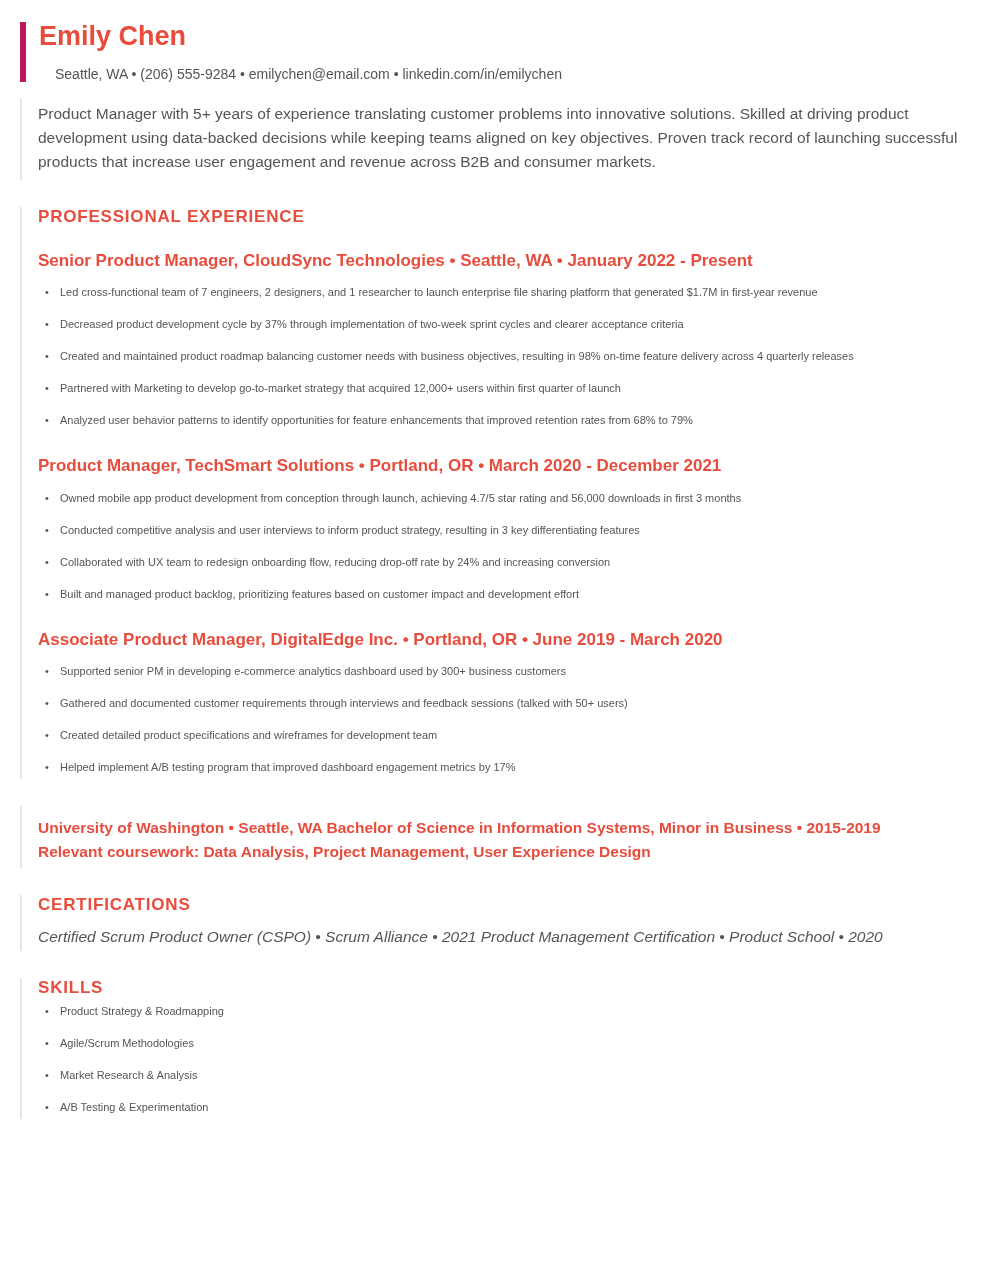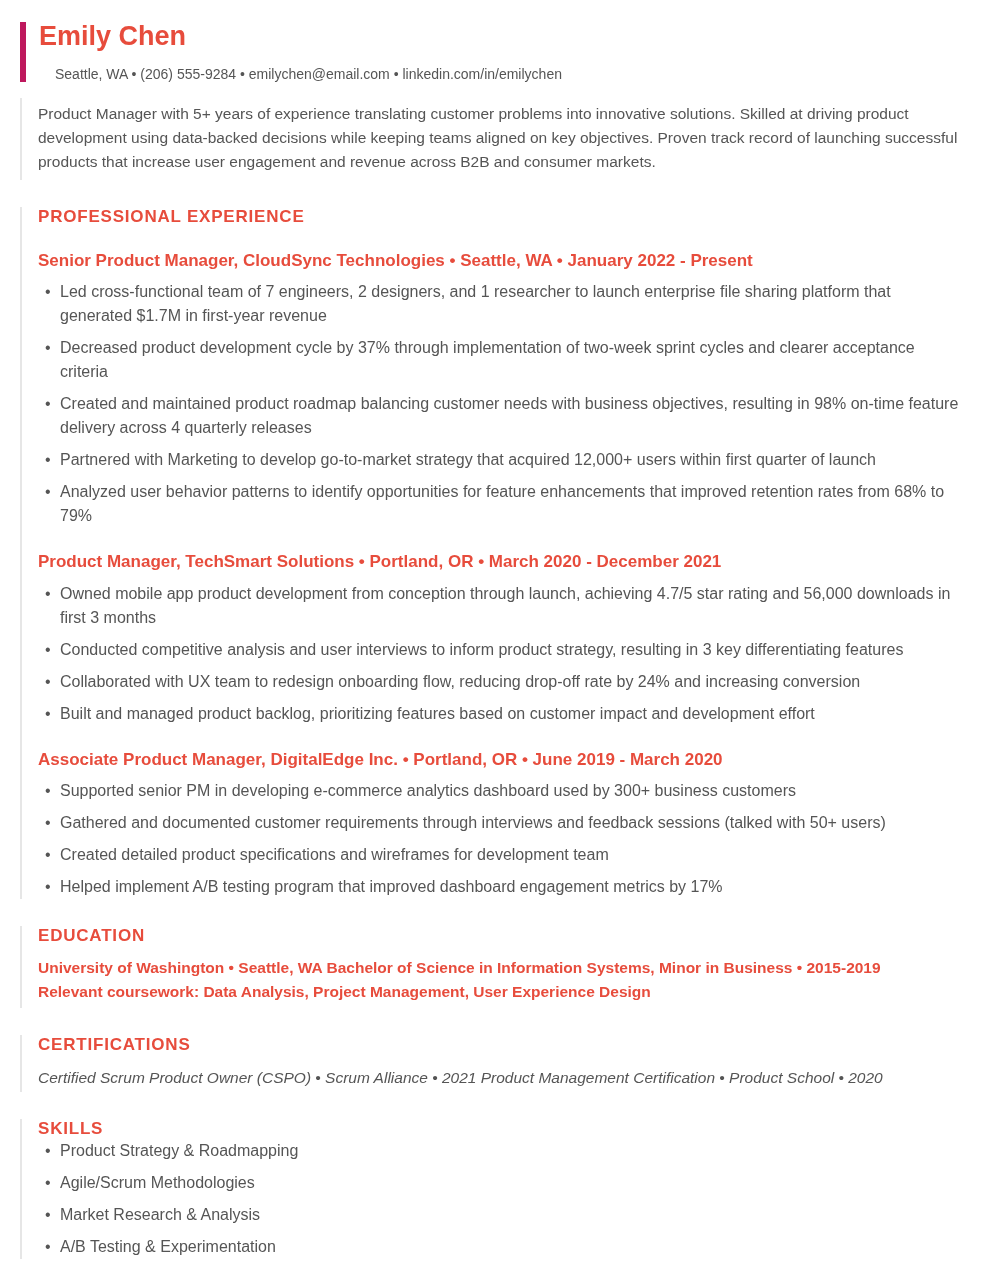--- a/index.html
+++ b/index.html
@@ -60,21 +60,21 @@
     line-height: 1.25;
   }
   ul.bullet-list {
     list-style: none;
     margin: 0;
     padding: 0 0 0 7px;
   }
   ul.bullet-list li {
     position: relative;
     padding-left: 15px;
-    font-size: 16px;
+    font-size: 11px;
     line-height: 24px;
     margin-bottom: 8px;
   }
   ul.bullet-list li::before {
     content: "\2022";
     position: absolute;
     left: 0;
     top: 0;
     color: #555555;
   }
@@ -143,21 +143,20 @@
     <ul class="bullet-list">
       <li>Supported senior PM in developing e-commerce analytics dashboard used by 300+ business customers</li>
       <li>Gathered and documented customer requirements through interviews and feedback sessions (talked with 50+ users)</li>
       <li>Created detailed product specifications and wireframes for development team</li>
       <li>Helped implement A/B testing program that improved dashboard engagement metrics by 17%</li>
     </ul>
   </div>
 </div>
 
 <div class="section">
-  <h2 class="section-heading">EDUCATION</h2>
   <div class="edu-block">
     <p class="edu-line">University of Washington • Seattle, WA Bachelor of Science in Information Systems, Minor in Business • 2015-2019</p>
     <p class="edu-line">Relevant coursework: Data Analysis, Project Management, User Experience Design</p>
   </div>
 </div>
 
 <div class="section">
   <h2 class="section-heading">CERTIFICATIONS</h2>
   <p class="cert-text">Certified Scrum Product Owner (CSPO) • Scrum Alliance • 2021 Product Management Certification • Product School • 2020</p>
 </div>

